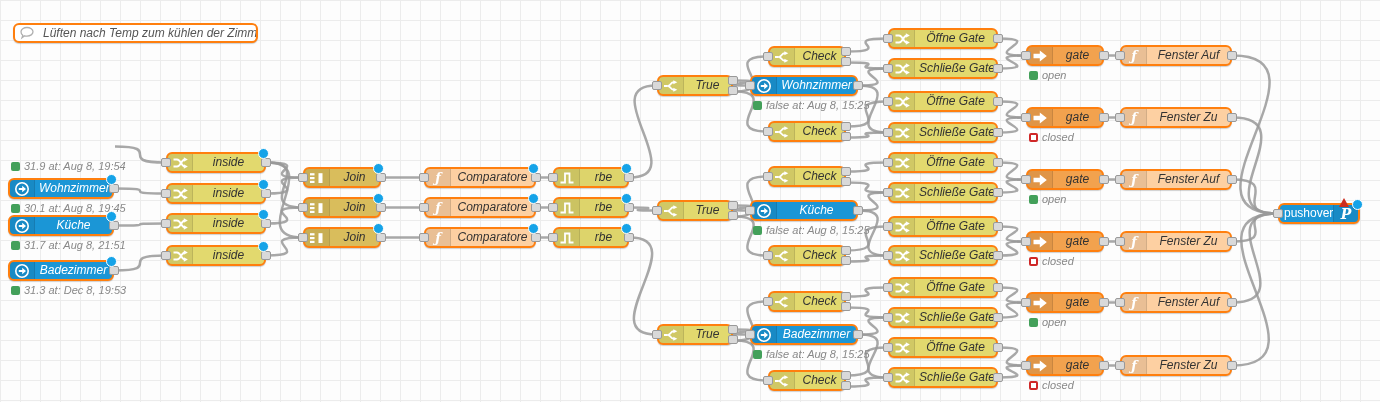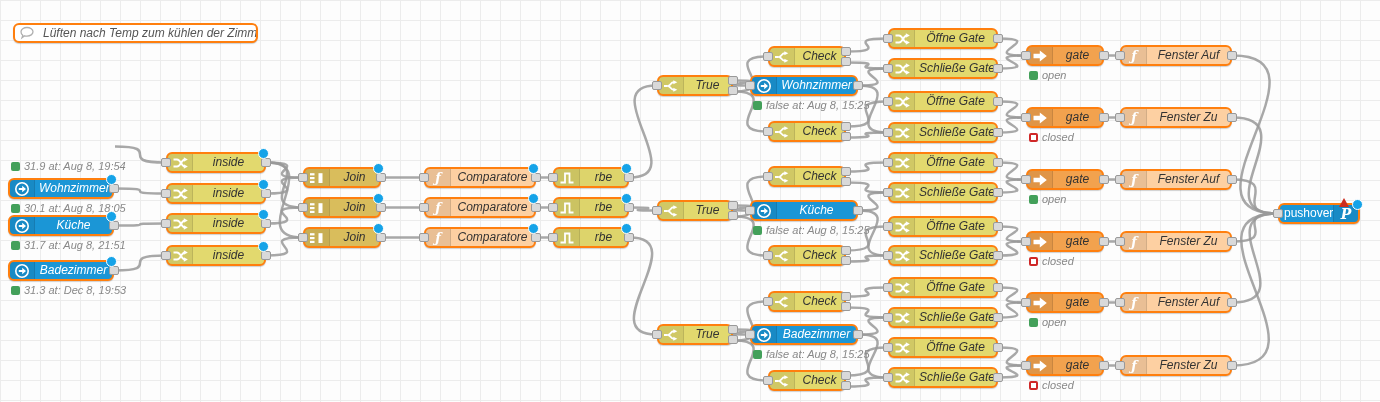--- a/index.html
+++ b/index.html
@@ -156,21 +156,21 @@
           <circle cx="8" cy="8" r="6.2" fill="none" stroke="#fff" stroke-width="1.6"></circle>
           <path d="M4.8 6.9h3.4V4.8L12 8l-3.8 3.2V9.1H4.8z" fill="#fff"></path>
         </svg>
       </span>
       <span class="node-label">Wohnzimmer</span>
       <span class="port" style="right: -7px; top: 4px;"></span>
       <span class="badge-changed"></span>
     </div>
     <div class="node-status" style="left: 11px; top: 202px;">
       <span class="st-shape st-dot-green"></span>
-      <span>30.1 at: Aug 8, 18:05</span>
+      <span>30.1 at: Aug 8, 19:45</span>
     </div>
     <div class="node t-entity" style="left: 8px; top: 215px; width: 106px;">
       <span class="icon-region">
         <svg width="16" height="16" viewBox="0 0 16 16">
           <circle cx="8" cy="8" r="6.2" fill="none" stroke="#fff" stroke-width="1.6"></circle>
           <path d="M4.8 6.9h3.4V4.8L12 8l-3.8 3.2V9.1H4.8z" fill="#fff"></path>
         </svg>
       </span>
       <span class="node-label">Küche</span>
       <span class="port" style="right: -7px; top: 4px;"></span>

